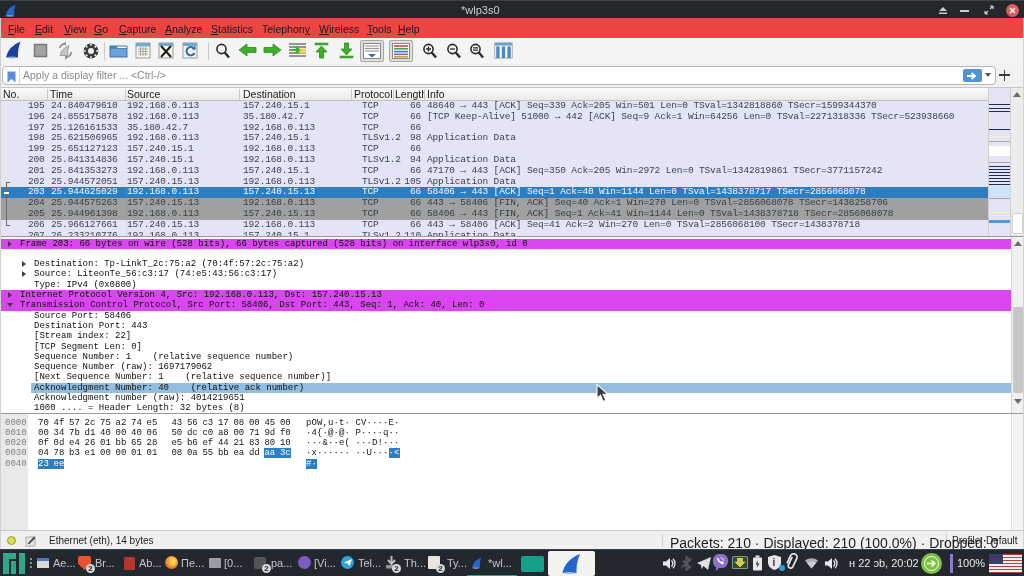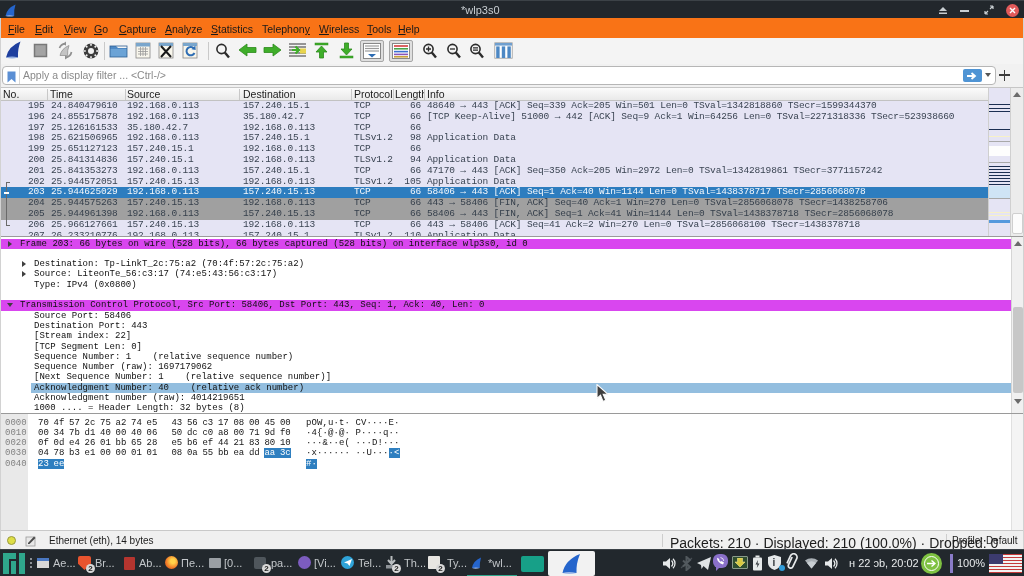--- a/index.html
+++ b/index.html
@@ -1,38 +1,38 @@
 <!DOCTYPE html>
 <html><head>
 <meta charset="utf-8">
 <style>
 *{margin:0;padding:0;box-sizing:border-box}
 html,body{width:1024px;height:576px;overflow:hidden}
 body{position:relative;font-family:"Liberation Sans",sans-serif;background:#f1f1f1}
 .abs{position:absolute}
 #titlebar{position:absolute;left:0;top:0;width:1024px;height:18px;background:#22272c;border-top:1px solid #3c4247}
 #title{position:absolute;left:461px;top:3px;color:#c8ced2;font-size:11px}
-#menubar{position:absolute;left:0;top:18px;width:1024px;height:20px;background:#f97316}
+#menubar{position:absolute;left:0;top:18px;width:1024px;height:20px;background:#ef4444}
 #menubar span{position:absolute;top:5px;font-size:10.5px;color:#1a1a1a}
 #menubar u{text-decoration:underline;text-underline-offset:1px}
 #toolbar{position:absolute;left:0;top:38px;width:1024px;height:26px;background:#f4f4f4}
 .tbsep{position:absolute;top:4px;width:1px;height:18px;background:#c9c9c9}
 #filterbar{position:absolute;left:0;top:64px;width:1024px;height:24px;background:#f1f1f1;border-bottom:1px solid #c6c6c6}
 #finput{position:absolute;left:2px;top:2px;width:994px;height:19px;background:#fff;border:1px solid #b6b6b6;border-radius:4px}
 #fph{position:absolute;left:23px;top:5px;font-size:10.5px;color:#8a8a8a}
 #plist{position:absolute;left:0;top:88px;width:1024px;height:148px;background:#fff;overflow:hidden}
 #phead{position:absolute;left:0;top:0;width:1024px;height:13px;background:linear-gradient(#fbfbfb,#e9e9e9);border-bottom:1px solid #c2c2c2}
 #phead span{position:absolute;top:0px;font-size:10.5px;color:#1c1c1c;line-height:13px}
 #phead i{position:absolute;top:1px;width:1px;height:11px;background:#c8c8c8}
 .pr{position:absolute;left:0;width:988px;height:10.8px;font-family:"Liberation Mono",monospace;font-size:9.5px;line-height:10.9px;white-space:pre;color:#3a4452;letter-spacing:-0.15px}
 .pr b{font-weight:normal;position:absolute;top:0}
 .lav{background:#e5e4f4}
 .sel{background:#2d7dbf;color:#f4f8fc}
 .gry{background:#a0a0a0;color:#353f4b}
-.c0{left:28px}.c1{left:51px}.c2{left:127px}.c3{left:243px}.c4{left:354px}
+.c0{left:28px}.c1{left:51px}.c2{left:127px}.c3{left:243px}.c4{left:362px}
 .c5{left:394px;width:27px;text-align:right}.c6{left:427px}
 #minimap{position:absolute;left:988px;top:0;width:22px;height:148px;background:#e5e4f4;border-left:1px solid #cfcfcf}
 #pscroll{position:absolute;left:1010px;top:0;width:14px;height:148px;background:#ececec;border-left:1px solid #d0d0d0}
 #details{position:absolute;left:0;top:236px;width:1024px;height:177px;background:#fff;border-top:1px solid #9a9a9a;overflow:hidden}
 .dl{position:absolute;left:1px;width:1013px;height:10.3px;font-family:"Liberation Mono",monospace;font-size:9px;line-height:10.4px;white-space:pre;color:#101010}
 .dl.g{background:#d946ef}
 .dsel{background:#2d7dbf;color:#eaf2fa}
 .dack{background:#93bedf}
 .ar{position:absolute;width:0;height:0}
 .arr{border-left:4px solid #3f3f3f;border-top:3px solid transparent;border-bottom:3px solid transparent;top:2px}
@@ -292,20 +292,21 @@
       <div class="abs" style="left:2px;top:4px;width:0;height:0;border-bottom:5px solid #6b6b6b;border-left:4.5px solid transparent;border-right:4.5px solid transparent"></div>
 <div class="abs" style="left:2px;top:139px;width:0;height:0;border-top:5px solid #6b6b6b;border-left:4.5px solid transparent;border-right:4.5px solid transparent"></div>
 <div class="abs" style="left:1px;top:125px;width:11px;height:21px;background:#fcfcfc;border:1px solid #cfcfcf;border-radius:2px"></div>
     </div>
 </div>
 <div id="details">
     <div class="dl g" style="top:1.5px"><span class="ar arr" style="left:7px"></span><span class="abs" style="left:19px">Frame 203: 66 bytes on wire (528 bits), 66 bytes captured (528 bits) on interface wlp3s0, id 0</span></div>
 <div class="dl" style="top:22.1px"><span class="ar arr" style="left:21px"></span><span class="abs" style="left:33px">Destination: Tp-LinkT_2c:75:a2 (70:4f:57:2c:75:a2)</span></div>
 <div class="dl" style="top:32.4px"><span class="ar arr" style="left:21px"></span><span class="abs" style="left:33px">Source: LiteonTe_56:c3:17 (74:e5:43:56:c3:17)</span></div>
 <div class="dl" style="top:42.7px"><span class="abs" style="left:33px">Type: IPv4 (0x0800)</span></div>
+<div class="dl g" style="top:53.0px"><span class="ar arr" style="left:7px"></span><span class="abs" style="left:19px">Internet Protocol Version 4, Src: 192.168.0.113, Dst: 157.240.15.13</span></div>
 <div class="dl g" style="top:63.3px"><span class="ar ard" style="left:6px"></span><span class="abs" style="left:19px">Transmission Control Protocol, Src Port: 58406, Dst Port: 443, Seq: 1, Ack: 40, Len: 0</span></div>
 <div class="dl" style="top:73.6px"><span class="abs" style="left:33px">Source Port: 58406</span></div>
 <div class="dl" style="top:83.9px"><span class="abs" style="left:33px">Destination Port: 443</span></div>
 <div class="dl" style="top:94.2px"><span class="abs" style="left:33px">[Stream index: 22]</span></div>
 <div class="dl" style="top:104.5px"><span class="abs" style="left:33px">[TCP Segment Len: 0]</span></div>
 <div class="dl" style="top:114.8px"><span class="abs" style="left:33px">Sequence Number: 1    (relative sequence number)</span></div>
 <div class="dl" style="top:125.1px"><span class="abs" style="left:33px">Sequence Number (raw): 1697179062</span></div>
 <div class="dl" style="top:135.4px"><span class="abs" style="left:33px">[Next Sequence Number: 1    (relative sequence number)]</span></div>
 <div class="dl" style="top:145.7px"><span class="abs dack" style="left:30px;width:983px;height:10.3px"></span><span class="abs" style="left:33px">Acknowledgment Number: 40    (relative ack number)</span></div>
 <div class="dl" style="top:156.0px"><span class="abs" style="left:33px">Acknowledgment number (raw): 4014219651</span></div>

